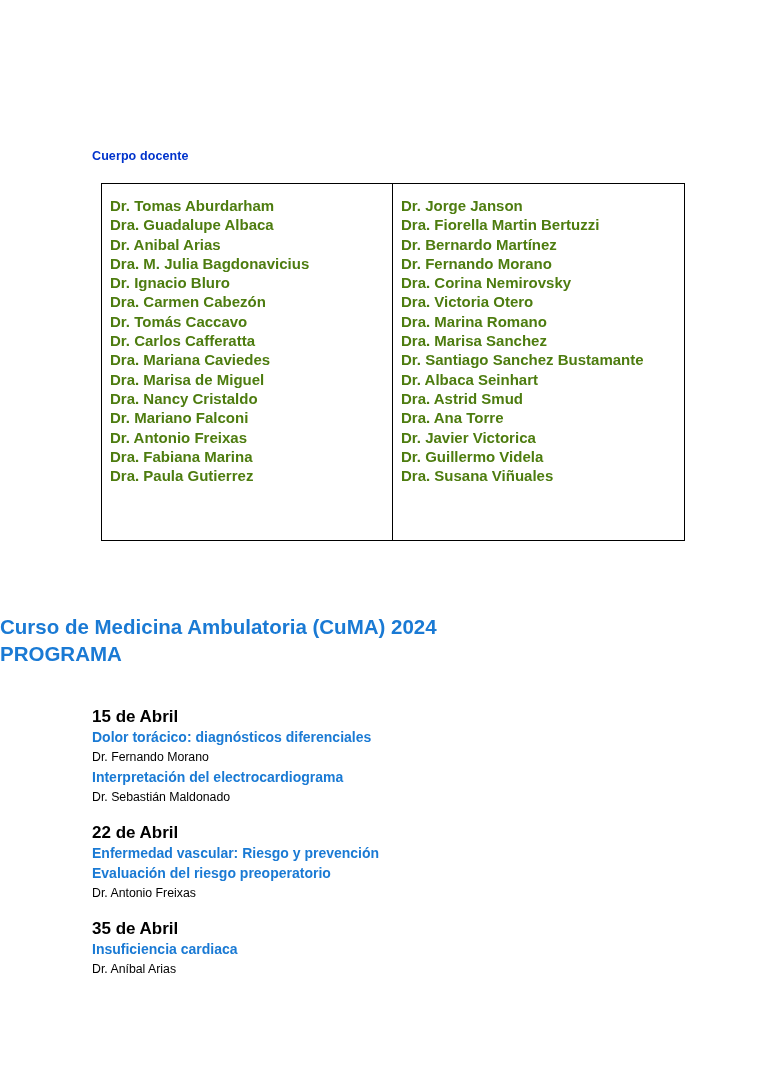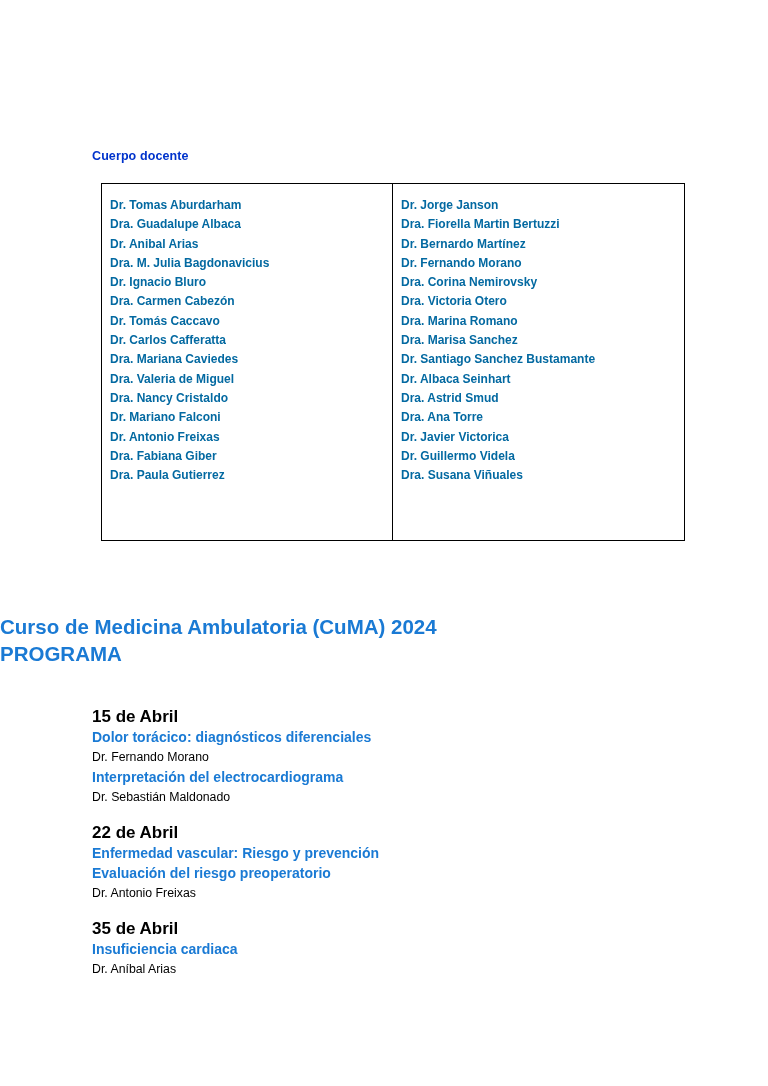--- a/index.html
+++ b/index.html
@@ -43,24 +43,24 @@
   }
   .faculty-col {
     box-sizing: border-box;
     padding: 12px 0 0 8px;
     flex: 0 0 50%;
   }
   .faculty-col.left {
     border-right: 1px solid #000000;
   }
   .faculty-name {
-    font-size: 12px;
+    font-size: 15px;
     font-weight: bold;
     line-height: 19.3px;
-    color: #0369a1;
+    color: #4d7c0f;
     white-space: nowrap;
   }
   .course-title {
     position: absolute;
     top: 613px;
     left: 0;
     width: 768px;
     text-align: left;
     font-size: 20.5px;
     font-weight: bold;
@@ -106,25 +106,25 @@
     <div class="faculty-col left">
         <div class="faculty-name">Dr. Tomas Aburdarham</div>
         <div class="faculty-name">Dra. Guadalupe Albaca</div>
         <div class="faculty-name">Dr. Anibal Arias</div>
         <div class="faculty-name">Dra.  M. Julia Bagdonavicius</div>
         <div class="faculty-name">Dr. Ignacio Bluro</div>
         <div class="faculty-name">Dra. Carmen Cabezón</div>
         <div class="faculty-name">Dr. Tomás Caccavo</div>
         <div class="faculty-name">Dr. Carlos Cafferatta</div>
         <div class="faculty-name">Dra. Mariana Caviedes</div>
-        <div class="faculty-name">Dra. Valeria de Miguel</div>
+        <div class="faculty-name">Dra. Marisa de Miguel</div>
         <div class="faculty-name">Dra. Nancy Cristaldo</div>
         <div class="faculty-name">Dr. Mariano Falconi</div>
         <div class="faculty-name">Dr. Antonio Freixas</div>
-        <div class="faculty-name">Dra. Fabiana Giber</div>
+        <div class="faculty-name">Dra. Fabiana Marina</div>
         <div class="faculty-name">Dra. Paula Gutierrez</div>
       </div>
     <div class="faculty-col right">
         <div class="faculty-name">Dr. Jorge Janson</div>
         <div class="faculty-name">Dra. Fiorella Martin Bertuzzi</div>
         <div class="faculty-name">Dr. Bernardo Martínez</div>
         <div class="faculty-name">Dr. Fernando Morano</div>
         <div class="faculty-name">Dra. Corina Nemirovsky</div>
         <div class="faculty-name">Dra. Victoria Otero</div>
         <div class="faculty-name">Dra. Marina Romano</div>

